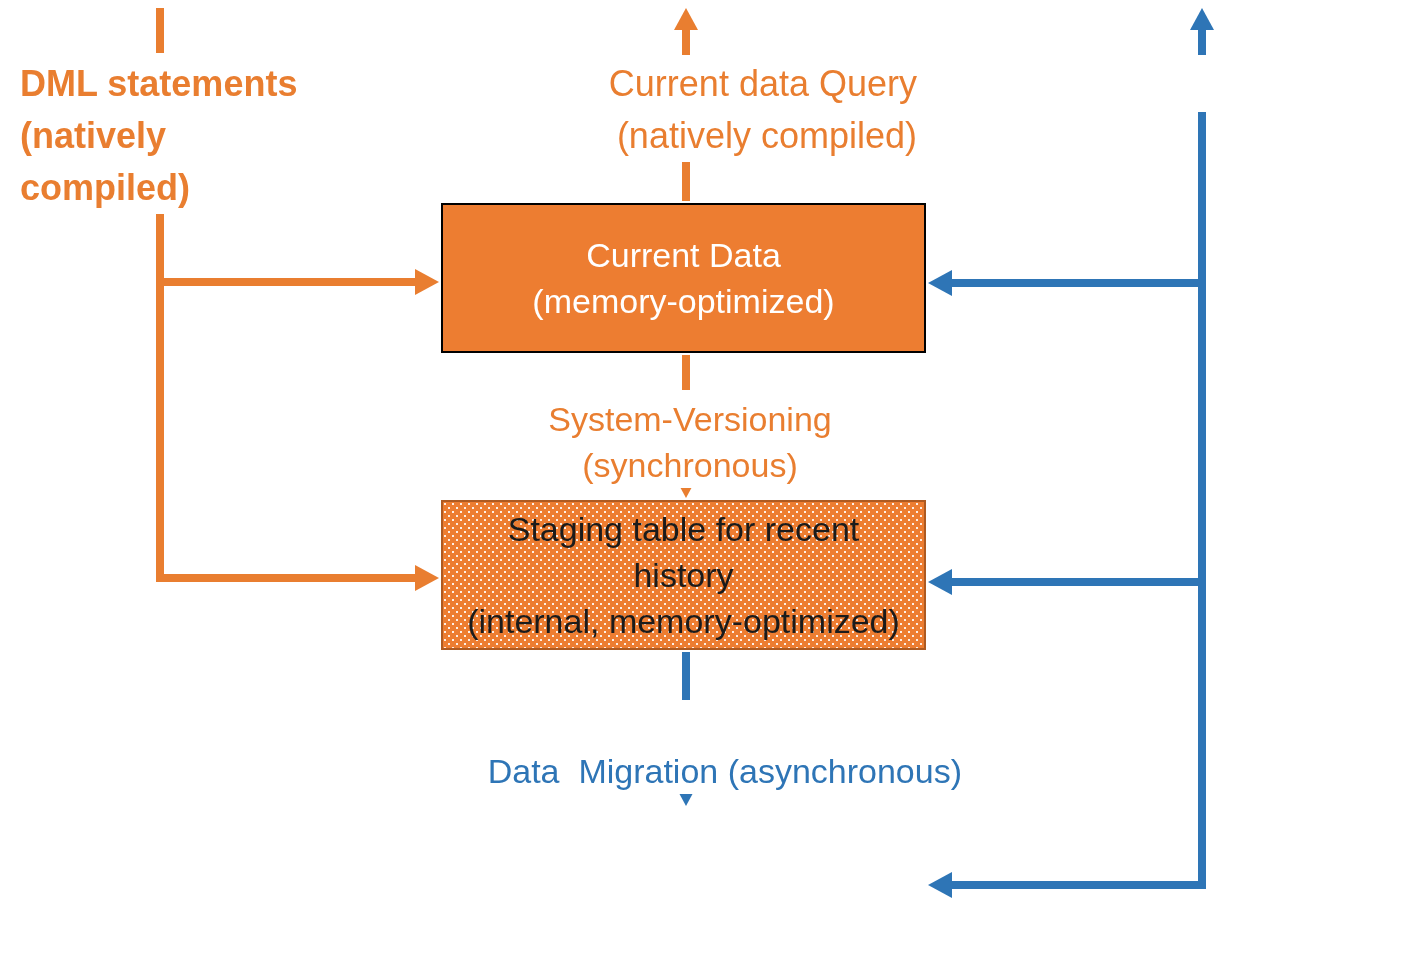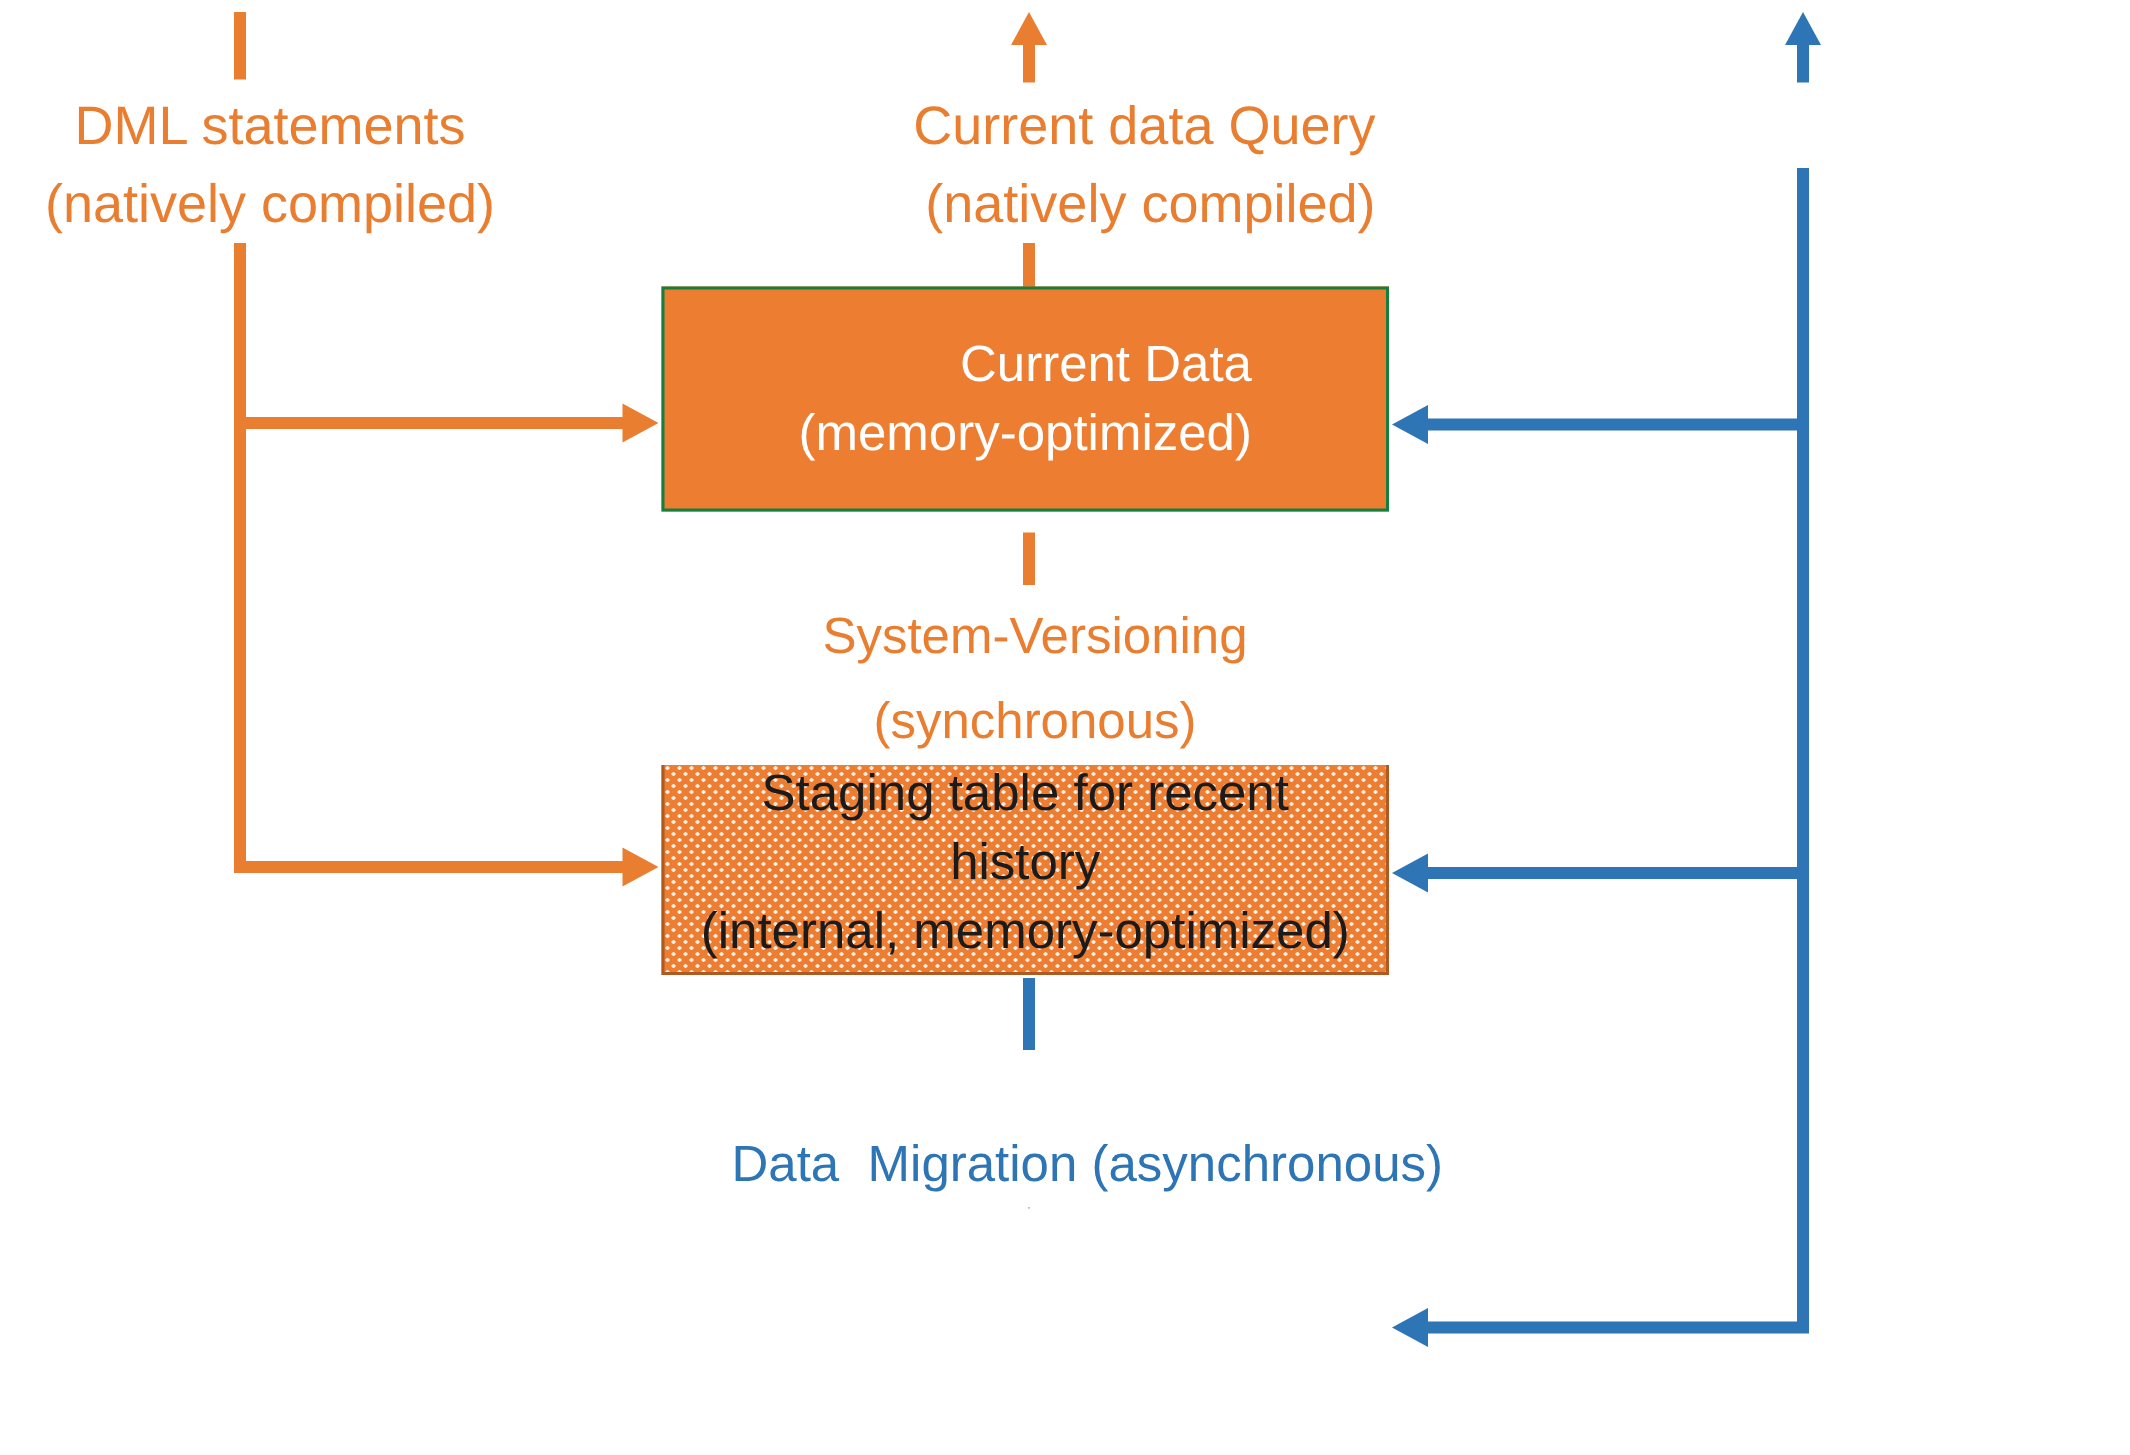--- a/index.html
+++ b/index.html
@@ -27,45 +27,44 @@
     z-index: 3;
     background: #ffffff;
     white-space: pre-wrap;
     font-size: 36px;
     line-height: 52px;
   }
   .lbl.orange { color: #E97E30; }
   .lbl.blue   { color: #2E75B6; }
   .lbl.mid {
     font-size: 34px;
-    line-height: 57px;
+    line-height: 46px;
   }
   .node {
     position: absolute;
     z-index: 2;
     left: 441px;
     width: 485px;
     height: 150px;
     box-sizing: border-box;
     display: flex;
     align-items: center;
     justify-content: center;
     text-align: center;
   }
   .node .box-label {
     white-space: pre-wrap;
     font-size: 34px;
     line-height: 46px;
   }
   #current-data-box {
-    top: 191px;
+    top: 203px;
     background: #ED7D31;
-    border: 2px solid #15803d;
+    border: 2px solid #000000;
     color: #ffffff;
-    text-align: right;
   }
   #staging-box {
     top: 500px;
     background-color: #ED7D31;
     background-image:
       radial-gradient(circle, rgba(255,255,255,0.88) 1.3px, rgba(255,255,255,0) 1.4px),
       radial-gradient(circle, rgba(255,255,255,0.88) 1.3px, rgba(255,255,255,0) 1.4px);
     background-size: 8px 8px, 8px 8px;
     background-position: 2px 2px, 6px 6px;
     border: 2px solid #AE5A21;
@@ -111,21 +110,21 @@
     </g>
     <g fill="#2E75B6" stroke="none">
       <polygon points="1202,8 1190,30 1214,30"></polygon>
       <polygon points="928,283 952,270 952,296"></polygon>
       <polygon points="928,582 952,569 952,595"></polygon>
       <polygon points="928,885 952,872 952,898"></polygon>
       <polygon points="686,806 673,782 699,782"></polygon>
     </g>
   </svg>
 
-  <div class="lbl orange" style="left:20px; top:58px; width:320px; text-align:center;">DML statements
+  <div class="lbl orange" style="left:20px; top:58px; width:320px; text-align:left;font-weight:bold;">DML statements
 (natively compiled)</div>
 
   <div class="lbl orange" style="left:455px; top:58px; width:462px; text-align:right;">Current data Query
 (natively compiled)</div>
 
 
   <div class="lbl orange mid" style="left:440px; top:396px; width:500px; text-align:center;">System-Versioning (synchronous)</div>
 
   <div class="lbl blue mid" style="left:462px; top:748px; width:500px; text-align:right;">Data  Migration (asynchronous)</div>
 

